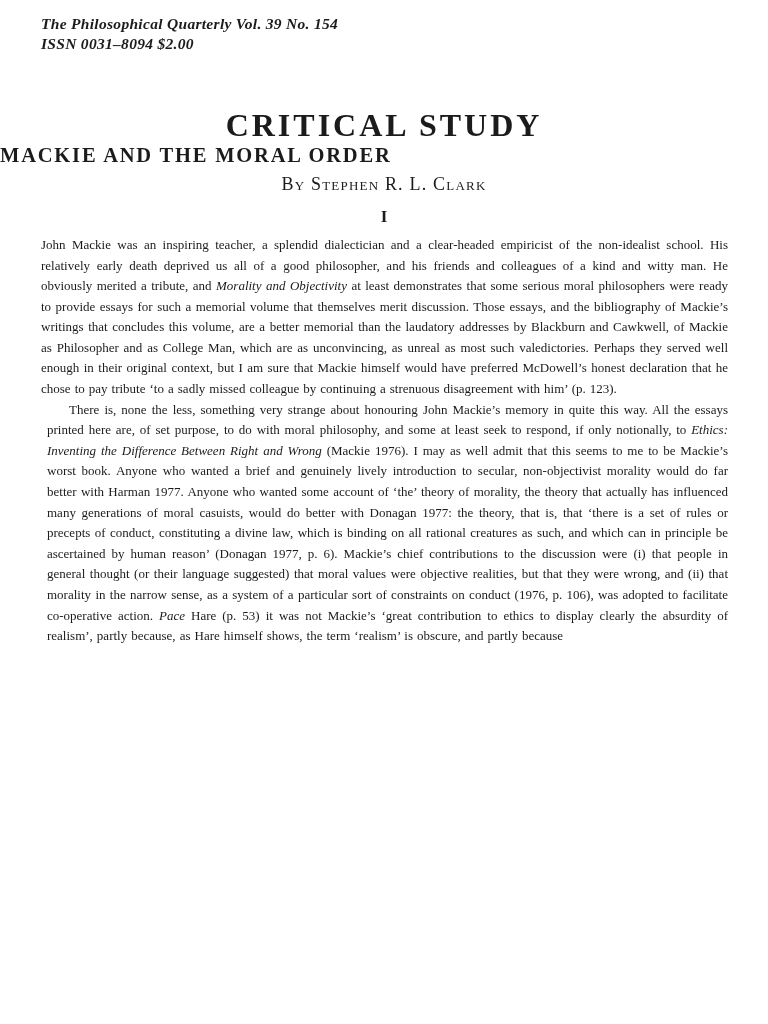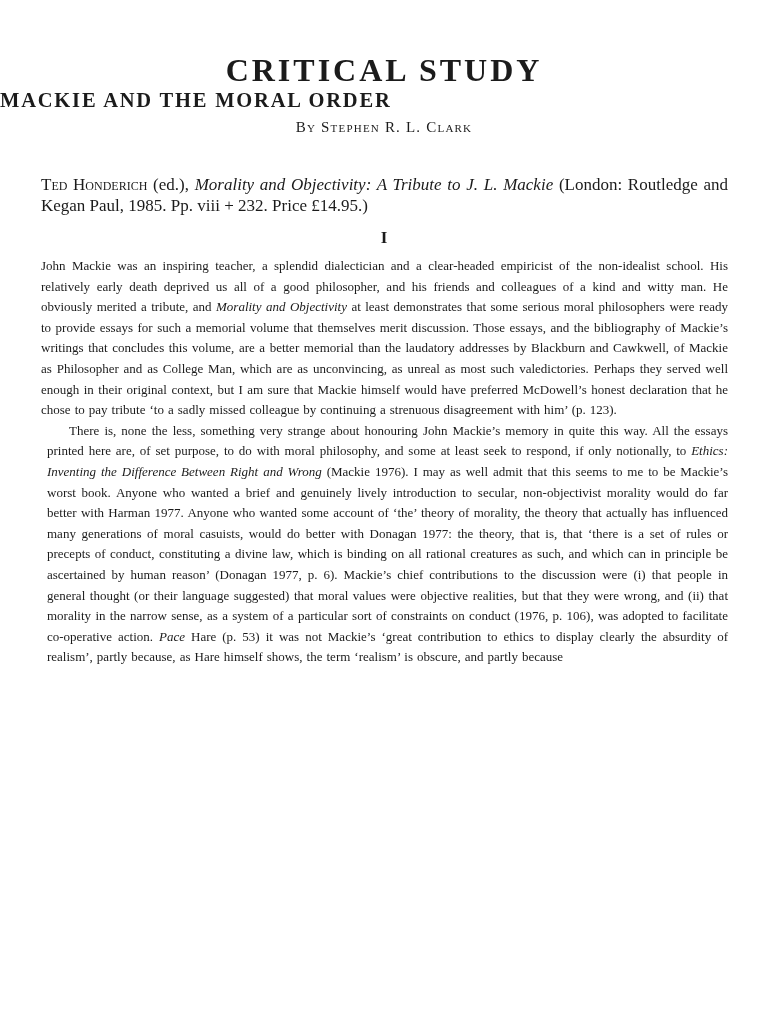--- a/index.html
+++ b/index.html
@@ -30,21 +30,21 @@
   }
   .article-title {
     font-size: 20.5px;
     font-weight: 600;
     letter-spacing: 1.8px;
   }
   .byline {
     margin-top: 7px;
     text-align: center;
     font-variant: small-caps;
-    font-size: 15px;
+    font-size: 18px;
     letter-spacing: 1.2px;
   }
   .bibliography {
     margin: 38px 40px 0 41px;
     font-size: 17px;
     line-height: 21px;
     text-align: justify;
   }
   .section-marker {
     margin-top: 12px;
@@ -63,28 +63,31 @@
   }
   .body-para.indented { text-indent: 22px; margin-left: 6px; }
   .seg-italic { font-style: italic; }
   .seg-smallcaps { font-variant: small-caps; }
 </style>
 </head>
 <body>
 
 <div class="page">
 
+  <div class="journal-header">
+    <div>The Philosophical Quarterly Vol. 39 No. 154</div>
+    <div>ISSN 0031–8094 $2.00</div>
+  </div>
 
   <div class="section-title">CRITICAL STUDY</div>
 
   <div class="article-title">MACKIE AND THE MORAL ORDER</div>
 
   <div class="byline">By Stephen R. L. Clark</div>
 
-  <p class="bibliography"><span class="seg-smallcaps">Ted Honderich</span><span> (ed.), </span><span class="seg-italic">Morality and Objectivity: A Tribute to J. L. Mackie</span><span> (London: Routledge and Kegan Paul, 1985. Pp. viii + 232. Price £14.95.)</span></p>
 
   <div class="section-marker">I</div>
 
   <div class="body-text">
     <p class="body-para"><span>John Mackie was an inspiring teacher, a splendid dialectician and a clear-headed empiricist of the non-idealist school. His relatively early death deprived us all of a good philosopher, and his friends and colleagues of a kind and witty man. He obviously merited a tribute, and </span><span class="seg-italic">Morality and Objectivity</span><span> at least demonstrates that some serious moral philosophers were ready to provide essays for such a memorial volume that themselves merit discussion. Those essays, and the bibliography of Mackie’s writings that concludes this volume, are a better memorial than the laudatory addresses by Blackburn and Cawkwell, of Mackie as Philosopher and as College Man, which are as unconvincing, as unreal as most such valedictories. Perhaps they served well enough in their original context, but I am sure that Mackie himself would have preferred McDowell’s honest declaration that he chose to pay tribute ‘to a sadly missed colleague by continuing a strenuous disagreement with him’ (p. 123).</span></p>
     <p class="body-para indented"><span>There is, none the less, something very strange about honouring John Mackie’s memory in quite this way. All the essays printed here are, of set purpose, to do with moral philosophy, and some at least seek to respond, if only notionally, to </span><span class="seg-italic">Ethics: Inventing the Difference Between Right and Wrong</span><span> (Mackie 1976). I may as well admit that this seems to me to be Mackie’s worst book. Anyone who wanted a brief and genuinely lively introduction to secular, non-objectivist morality would do far better with Harman 1977. Anyone who wanted some account of ‘the’ theory of morality, the theory that actually has influenced many generations of moral casuists, would do better with Donagan 1977: the theory, that is, that ‘there is a set of rules or precepts of conduct, constituting a divine law, which is binding on all rational creatures as such, and which can in principle be ascertained by human reason’ (Donagan 1977, p. 6). Mackie’s chief contributions to the discussion were (i) that people in general thought (or their language suggested) that moral values were objective realities, but that they were wrong, and (ii) that morality in the narrow sense, as a system of a particular sort of constraints on conduct (1976, p. 106), was adopted to facilitate co-operative action. </span><span class="seg-italic">Pace</span><span> Hare (p. 53) it was not Mackie’s ‘great contribution to ethics to display clearly the absurdity of realism’, partly because, as Hare himself shows, the term ‘realism’ is obscure, and partly because</span></p>
   </div>
 
 </div>
 

